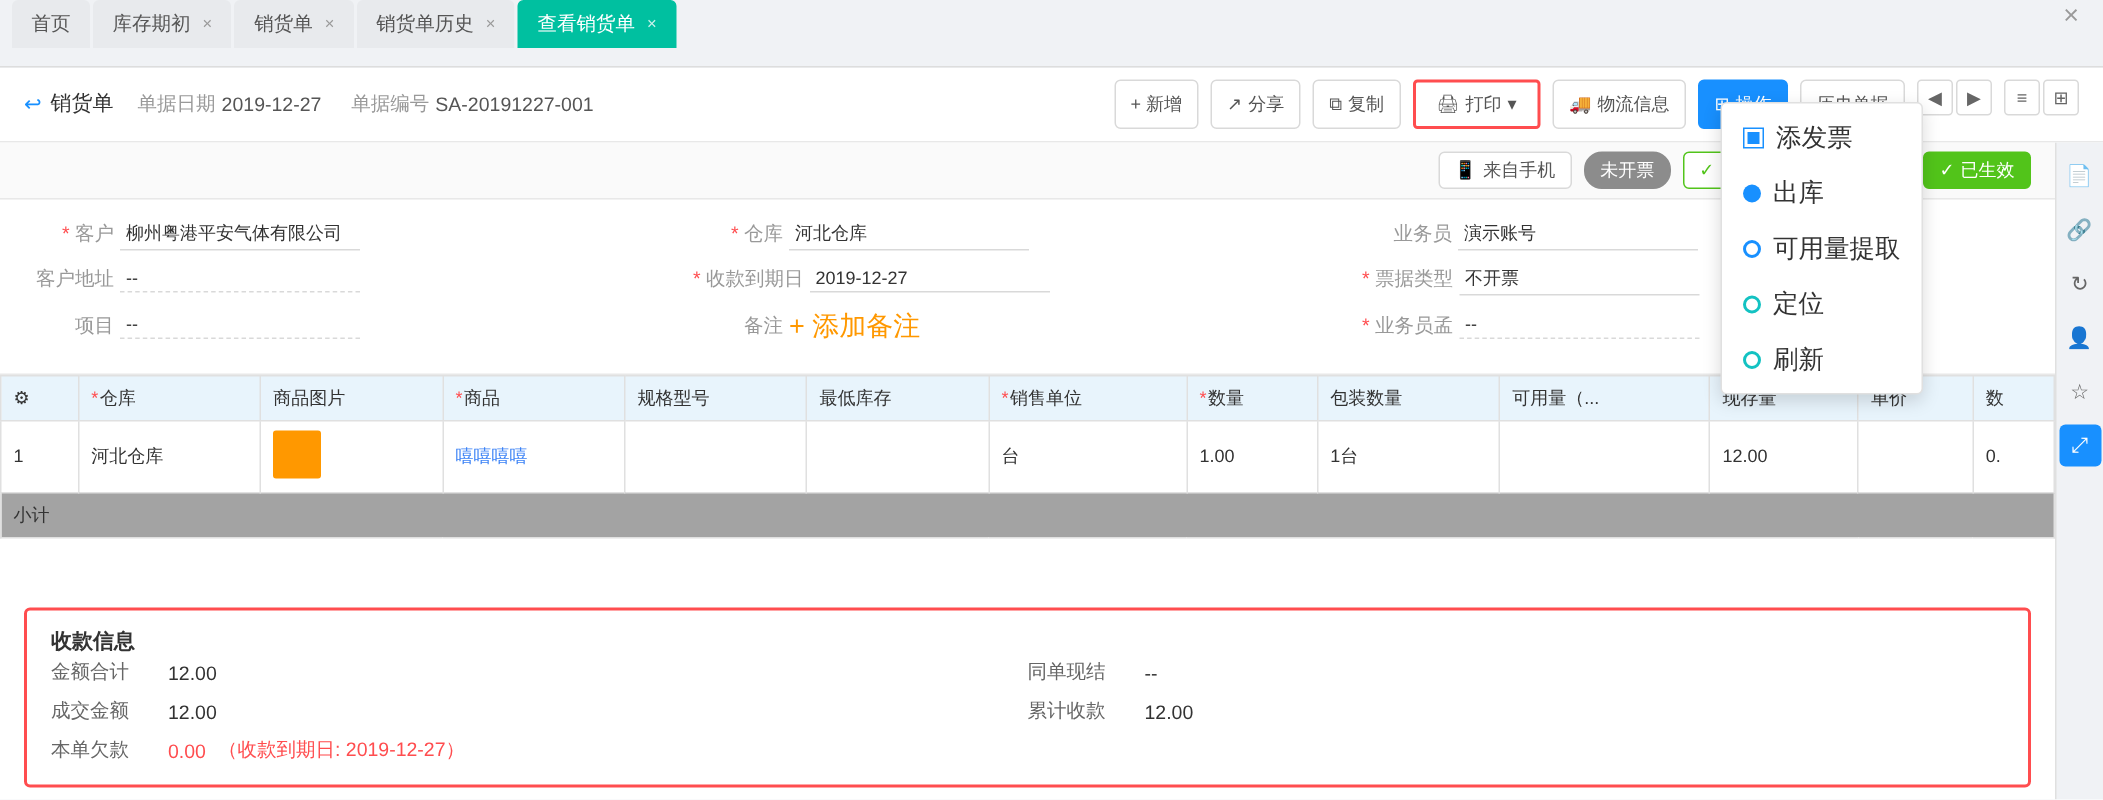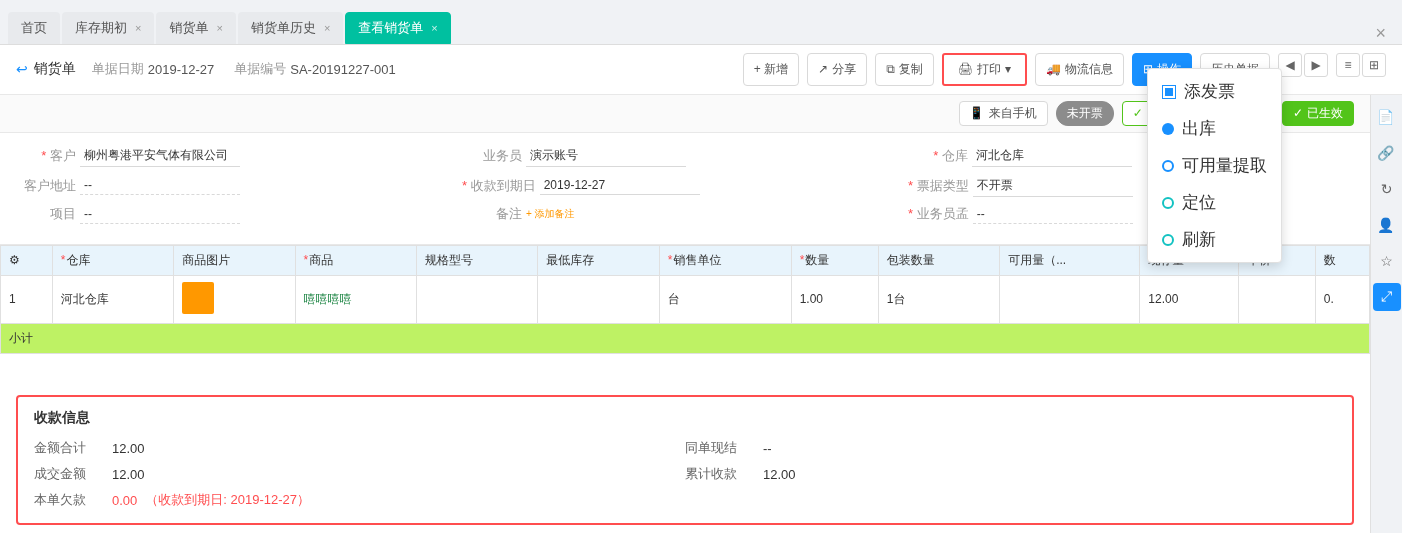--- a/index.html
+++ b/index.html
@@ -1,20 +1,20 @@
 <!DOCTYPE html>
 <html><head>
   <meta charset="utf-8">
   <style>
     * { box-sizing: border-box; margin: 0; padding: 0; }
     body { font-family: "Microsoft YaHei", Arial, sans-serif; font-size: 13px; background: #f0f2f5; color: #333; overflow: hidden; }
 
     
     .tab-bar {
-      display: flex; align-items: flex-end; background: #f0f2f5; border-bottom: 1px solid #ddd;
+      display: flex; align-items: flex-start; background: #f0f2f5; border-bottom: 1px solid #ddd;
       height: 45px; padding: 0 8px; gap: 2px; position: relative;
     }
     .tab {
       display: flex; align-items: center; padding: 0 12px; height: 32px; border-radius: 4px 4px 0 0;
       cursor: pointer; font-size: 13px; gap: 6px; border: 1px solid transparent;
       background: #e8eaed; color: #555;
     }
     .tab.highlight { background: #00c0a0; color: #fff; border-color: #00c0a0; }
     .tab .close-btn { font-size: 11px; color: #999; cursor: pointer; margin-left: 2px; }
     .tab.highlight .close-btn { color: rgba(255,255,255,0.8); }
@@ -80,42 +80,42 @@
     .table-section { flex: 1; overflow: hidden; display: flex; flex-direction: column; }
     .table-wrapper { flex: 1; overflow: auto; }
     table { width: 100%; border-collapse: collapse; font-size: 12px; }
     thead tr { background: #e8f4fc; }
     thead th {
       padding: 6px 8px; border: 1px solid #e0e0e0; text-align: left; font-weight: normal;
       white-space: nowrap; color: #333;
     }
     thead th .required { color: #ff4d4f; margin-right: 1px; }
     tbody tr { background: #fff; }
-    tbody tr.subtotal { background: #bef264; }
+    tbody tr.subtotal { background: #a3a3a3; }
     tbody td { padding: 6px 8px; border: 1px solid #e0e0e0; white-space: nowrap; }
-    tbody td.product-cell { color: #15803d; }
+    tbody td.product-cell { color: #3b82f6; }
 
     
     .product-img { width: 32px; height: 32px; background: #ff9800; display: inline-block; border-radius: 2px; }
 
     
     .right-sidebar {
       width: 32px; background: #f0f2f5; border-left: 1px solid #e0e0e0;
       display: flex; flex-direction: column; align-items: center; padding: 8px 0; gap: 8px;
       flex-shrink: 0;
     }
     .sidebar-icon { width: 28px; height: 28px; display: flex; align-items: center; justify-content: center; cursor: pointer; color: #666; font-size: 14px; border-radius: 4px; }
     .sidebar-icon.accent { background: #1890ff; color: #fff; }
 
     
     .payment-section {
       border: 2px solid #ff4d4f; border-radius: 4px; padding: 12px 16px; margin: 8px 16px;
       background: #fff; flex-shrink: 0;
     }
-    .payment-title { font-size: 14px; font-weight: 600; margin-bottom: 10px; color: #333; }
+    .payment-title { font-size: 14px; font-weight: 600; color: #333; }
     .payment-grid { display: grid; grid-template-columns: 1fr 1fr; gap: 4px 0; }
     .payment-row { display: flex; align-items: center; gap: 8px; padding: 2px 0; }
     .payment-label { color: #666; min-width: 70px; }
     .payment-value { color: #333; font-weight: 500; }
     .payment-value.red { color: #ff4d4f; }
 
     
     .dropdown-menu {
       position: absolute; top: 68px; right: 120px; background: #fff;
       border: 1px solid #e0e0e0; border-radius: 4px; box-shadow: 0 4px 12px rgba(0,0,0,0.15);
@@ -253,29 +253,29 @@
 
         <div class="form-section">
           <div class="form-row">
             <div class="form-field" style="flex:2;">
               <span class="field-label">
                 <span class="required">*</span> <span>客户</span>
               </span>
               <span class="field-value">柳州粤港平安气体有限公司</span>
             </div>
             <div class="form-field" style="flex:2;">
-              <span class="field-label">业务员</span>
-              <span class="field-value">演示账号</span>
-            </div>
-            <div class="form-field" style="flex:2;">
               <span class="field-label">
                 <span class="required">*</span> <span>仓库</span>
               </span>
               <span class="field-value">河北仓库</span>
             </div>
+            <div class="form-field" style="flex:2;">
+              <span class="field-label">业务员</span>
+              <span class="field-value">演示账号</span>
+            </div>
           </div>
           <div class="form-row">
             <div class="form-field" style="flex:2;">
               <span class="field-label">客户地址</span>
               <span class="field-value dashed">--</span>
             </div>
             <div class="form-field" style="flex:2;">
               <span class="field-label">
                 <span class="required">*</span> <span>收款到期日</span>
               </span>
@@ -288,21 +288,21 @@
               <span class="field-value">不开票</span>
             </div>
           </div>
           <div class="form-row">
             <div class="form-field" style="flex:2;">
               <span class="field-label">项目</span>
               <span class="field-value dashed">--</span>
             </div>
             <div class="form-field" style="flex:2;">
               <span class="field-label">备注</span>
-              <button style="color:#ff9800; background:none; border:none; cursor:pointer; font-size:10px;">
+              <button style="color:#ff9800; background:none; border:none; cursor:pointer; font-size:18px;">
                 <span>+ 添加备注</span>
               </button>
             </div>
             <div class="form-field" style="flex:2;">
               <span class="field-label">
                 <span class="required">*</span> <span>业务员孟</span>
               </span>
               <span class="field-value dashed">--</span>
             </div>
           </div>

